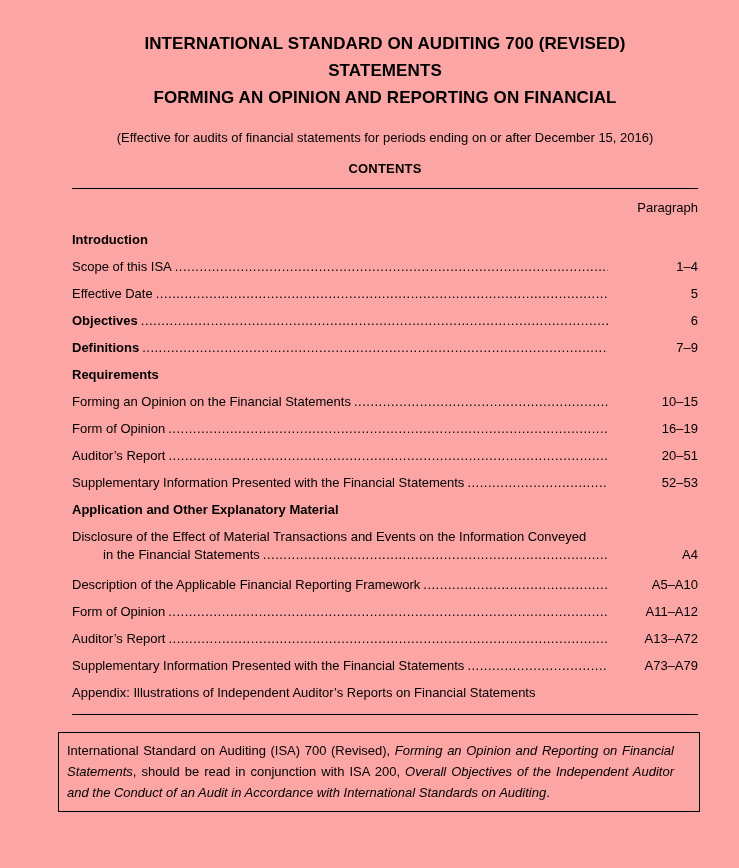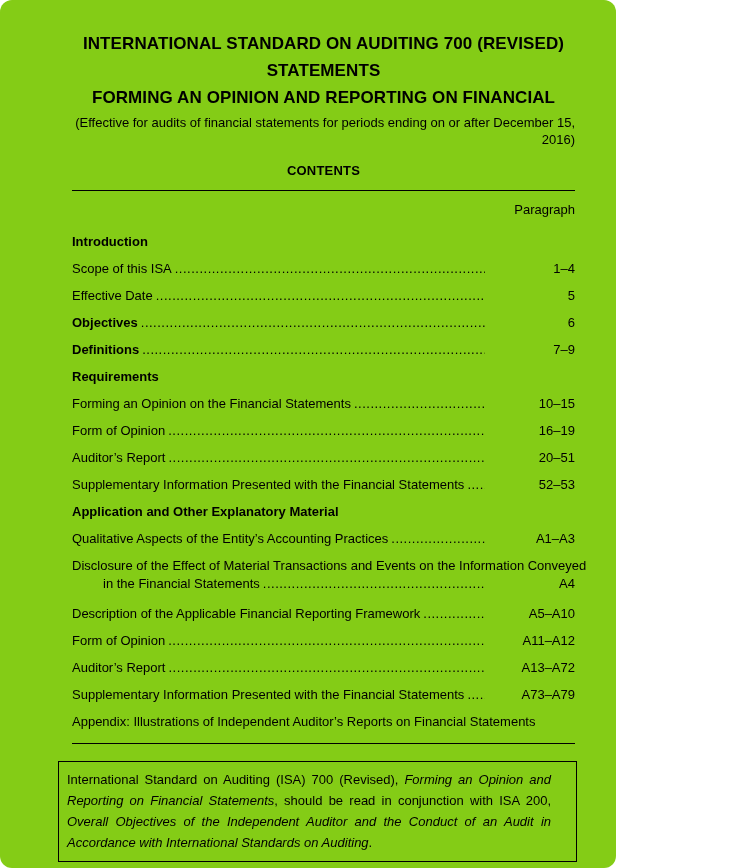--- a/index.html
+++ b/index.html
@@ -6,40 +6,39 @@
   html, body { background: #ffffff; }
   body {
     width: 739px;
     height: 868px;
     font-family: "Liberation Sans", "DejaVu Sans", sans-serif;
     color: #000000;
     overflow: hidden;
   }
   .page {
     position: relative;
-    width: 616px;
+    width: 739px;
     height: 868px;
-    background: #84cc16;
-    border-radius: 12px;
+    background: #fca5a5;
   }
   .content {
     margin-left: 72px;
     margin-right: 41px; 
   }
   .title-block {
     padding-top: 30px;
     text-align: center;
     font-weight: bold;
     font-size: 17px;
     line-height: 27px;
     letter-spacing: 0.1px;
   }
   .subtitle {
-    margin-top: 3px;
-    text-align: right;
+    margin-top: 18px;
+    text-align: center;
     font-size: 13px;
     line-height: 17px;
   }
   .contents-label {
     margin-top: 15px;
     text-align: center;
     font-size: 13px;
     font-weight: bold;
     letter-spacing: 0.2px;
   }
@@ -176,25 +175,20 @@
       <div class="toc-row">
         <span class="toc-label">Supplementary Information Presented with the Financial Statements</span>
         <span class="toc-leader"></span>
         <span class="toc-num">52–53</span>
       </div>
 
       <div class="toc-row heading">
         <span class="toc-label">Application and Other Explanatory Material</span>
       </div>
 
-      <div class="toc-row">
-        <span class="toc-label">Qualitative Aspects of the Entity’s Accounting Practices</span>
-        <span class="toc-leader"></span>
-        <span class="toc-num">A1–A3</span>
-      </div>
 
       <div class="toc-row wrap-first">
         <span class="toc-label">Disclosure of the Effect of Material Transactions and Events on the Information Conveyed</span>
       </div>
       <div class="toc-row wrap-second">
         <span class="toc-label">in the Financial Statements</span>
         <span class="toc-leader"></span>
         <span class="toc-num">A4</span>
       </div>
 

